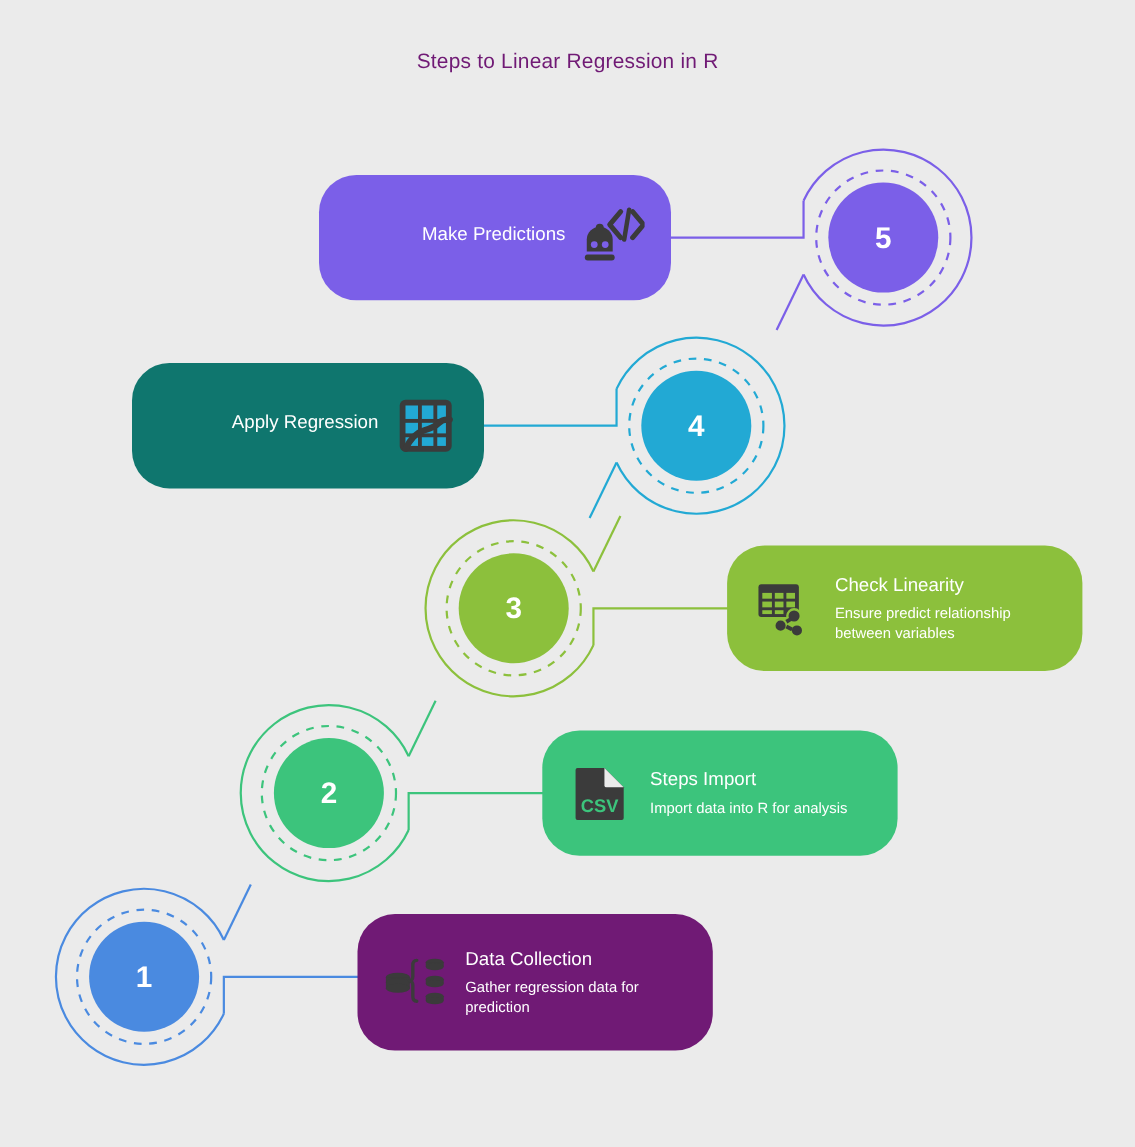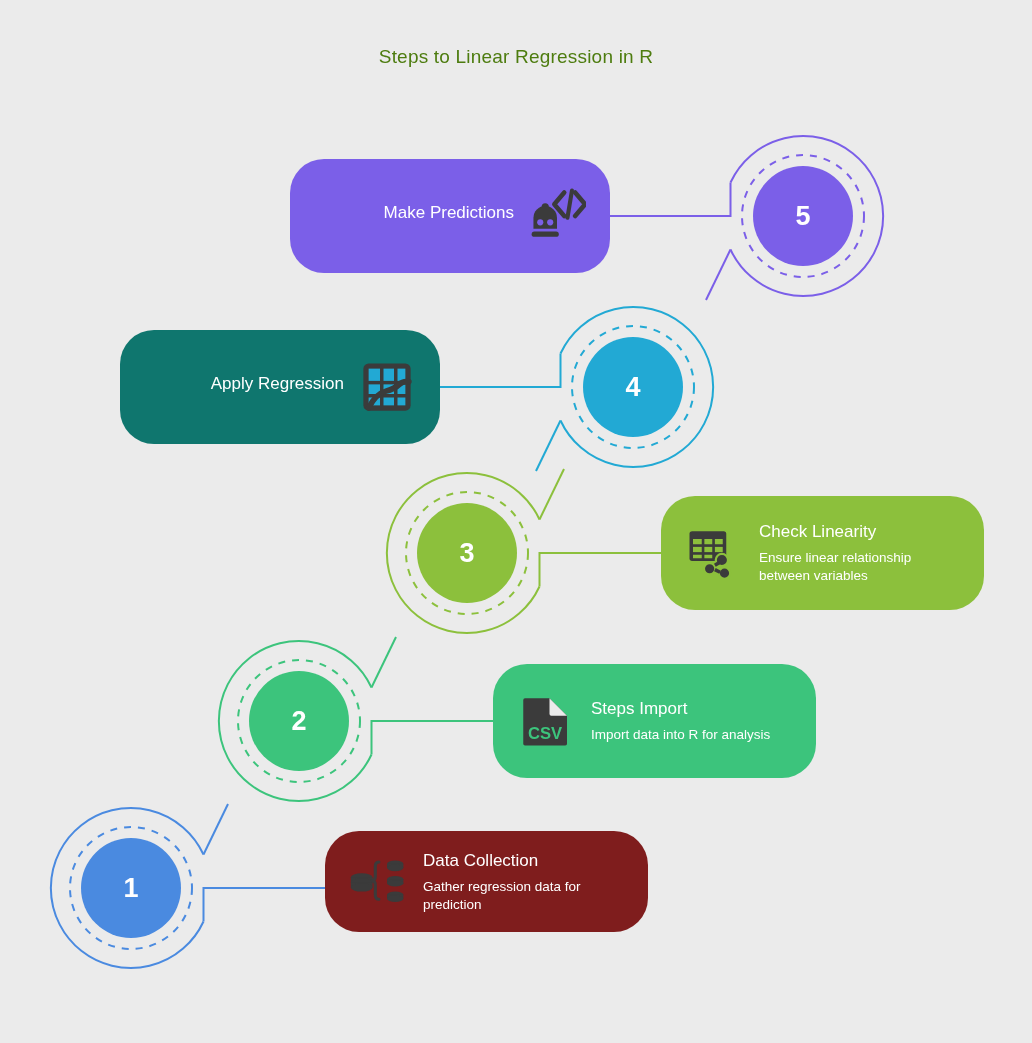--- a/index.html
+++ b/index.html
@@ -20,21 +20,21 @@
     width: 1032px;
     height: 1043px;
   }
   #title {
     position: absolute;
     left: 0;
     top: 46px;
     width: 1032px;
     text-align: center;
     font-size: 19px;
-    color: #4d7c0f;
+    color: #701a75;
     font-weight: 400;
     letter-spacing: 0.2px;
   }
   #wires {
     position: absolute;
     left: 0; top: 0;
     width: 1032px;
     height: 1043px;
     pointer-events: none;
   }
@@ -130,21 +130,21 @@
     <path d="M 730.5 182.5 A 80 80 0 1 1 730.5 249.5" fill="none" stroke="#7b5fe8" stroke-width="2"></path>
     <circle cx="803" cy="216" r="61" fill="none" stroke="#7b5fe8" stroke-width="2" stroke-dasharray="7 7"></circle>
     <path d="M 730.5 182.5 L 730.5 216 L 604 216" fill="none" stroke="#7b5fe8" stroke-width="2"></path>
     <path d="M 730.5 249.5 L 706 300" fill="none" stroke="#7b5fe8" stroke-width="2"></path>
   </svg>
 
   <div class="node" style="left:46px; top:803px;">
     <div class="numcircle" style="background:#4a8ae0;">1</div>
   </div>
 
-  <div class="card icon-left" style="left:325px; top:831px; width:323px; height:101px; background:#7f1d1d;">
+  <div class="card icon-left" style="left:325px; top:831px; width:323px; height:124px; background:#701a75;">
     <div class="cicon">
       <svg viewBox="0 0 64 64" width="58" height="58" fill="#3b3b3b">
 
         <ellipse cx="14" cy="27" rx="12" ry="4.6"></ellipse>
         <rect x="2" y="27" width="24" height="5.5"></rect>
         <ellipse cx="14" cy="32.5" rx="12" ry="4.6"></ellipse>
         <rect x="2" y="32.5" width="24" height="5.5"></rect>
         <ellipse cx="14" cy="38" rx="12" ry="4.6"></ellipse>
 
         <path d="M33 10 q-4 0 -4 5 v11 q0 4 -3.2 4.5 q3.2 0.5 3.2 4.5 v11 q0 5 4 5" fill="none" stroke="#3b3b3b" stroke-width="3.4" stroke-linecap="round" stroke-linejoin="round"></path>
@@ -204,21 +204,21 @@
 
         <circle cx="41" cy="40" r="7" fill="#3b3b3b" stroke="#8cc03c" stroke-width="2.5"></circle>
         <circle cx="27" cy="50" r="6.5" fill="#3b3b3b" stroke="#8cc03c" stroke-width="2.5"></circle>
         <circle cx="44" cy="55" r="6.5" fill="#3b3b3b" stroke="#8cc03c" stroke-width="2.5"></circle>
         <line x1="33" y1="46" x2="38" y2="43" stroke="#3b3b3b" stroke-width="4"></line>
         <line x1="33" y1="51" x2="39" y2="54" stroke="#3b3b3b" stroke-width="4"></line>
       </svg>
     </div>
     <div class="ctext">
       <div class="ctitle">Check Linearity</div>
-      <div class="cdesc">Ensure linear relationship between variables</div>
+      <div class="cdesc">Ensure predict relationship between variables</div>
     </div>
   </div>
 
   <div class="node" style="left:548px; top:302px;">
     <div class="numcircle" style="background:#22a9d4;">4</div>
   </div>
 
   <div class="card icon-right" style="left:120px; top:330px; width:320px; height:114px; background:#0f766e;align-items:center;">
     <div class="ctext">
       <div class="ctitle">Apply Regression</div>

